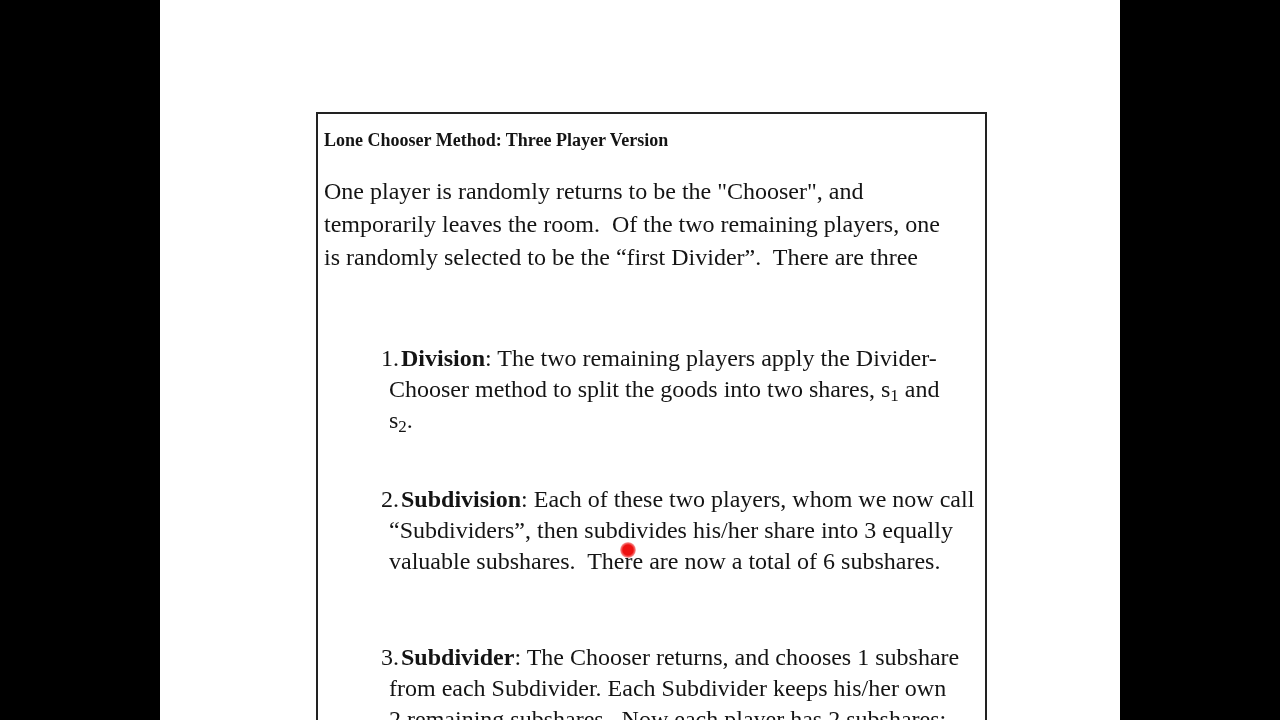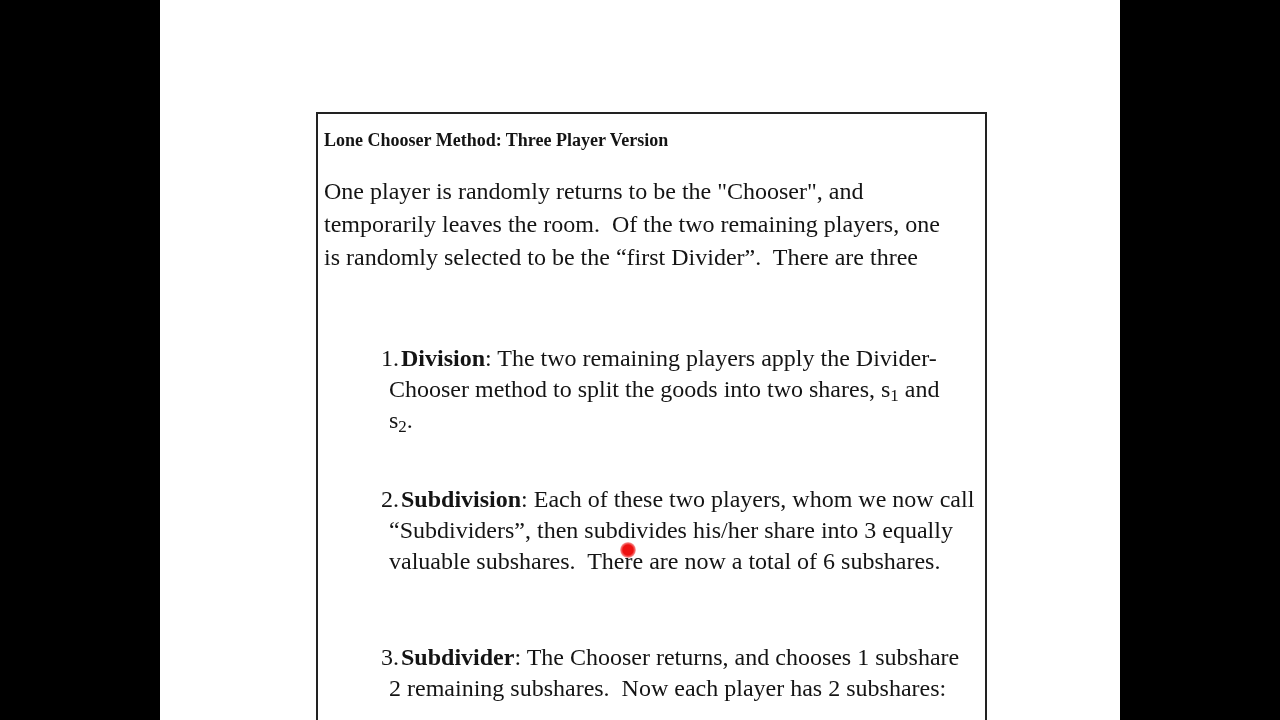--- a/index.html
+++ b/index.html
@@ -81,20 +81,21 @@
           <div class="line"><span>Chooser method to split the goods into two shares, s</span><span class="sub">1</span><span> and</span></div>
           <div class="line"><span>s</span><span class="sub">2</span><span>.</span></div>
         </div>
       <div class="stage-item i1">
           <div class="line first"><span class="marker">2.</span><span class="b">Subdivision</span><span>: Each of these two players, whom we now call</span></div>
           <div class="line"><span>“Subdividers”, then subdivides his/her share into 3 equally</span></div>
           <div class="line"><span>valuable subshares.  There are now a total of 6 subshares.</span></div>
         </div>
       <div class="stage-item i2">
           <div class="line first"><span class="marker">3.</span><span class="b">Subdivider</span><span>: The Chooser returns, and chooses 1 subshare</span></div>
+          <div class="line"><span>from each Subdivider. Each Subdivider keeps his/her own</span></div>
           <div class="line"><span>2 remaining subshares.  Now each player has 2 subshares:</span></div>
         </div>
     </div>
 
     <div class="laser-dot" style="background: radial-gradient(circle, rgb(238, 16, 16) 0px, rgb(238, 16, 16) 45%, rgba(238, 16, 16, 0.6) 62%, transparent 76%);"></div>
   </div>
 
   <div class="letterbox right"></div>
 </div>
 

